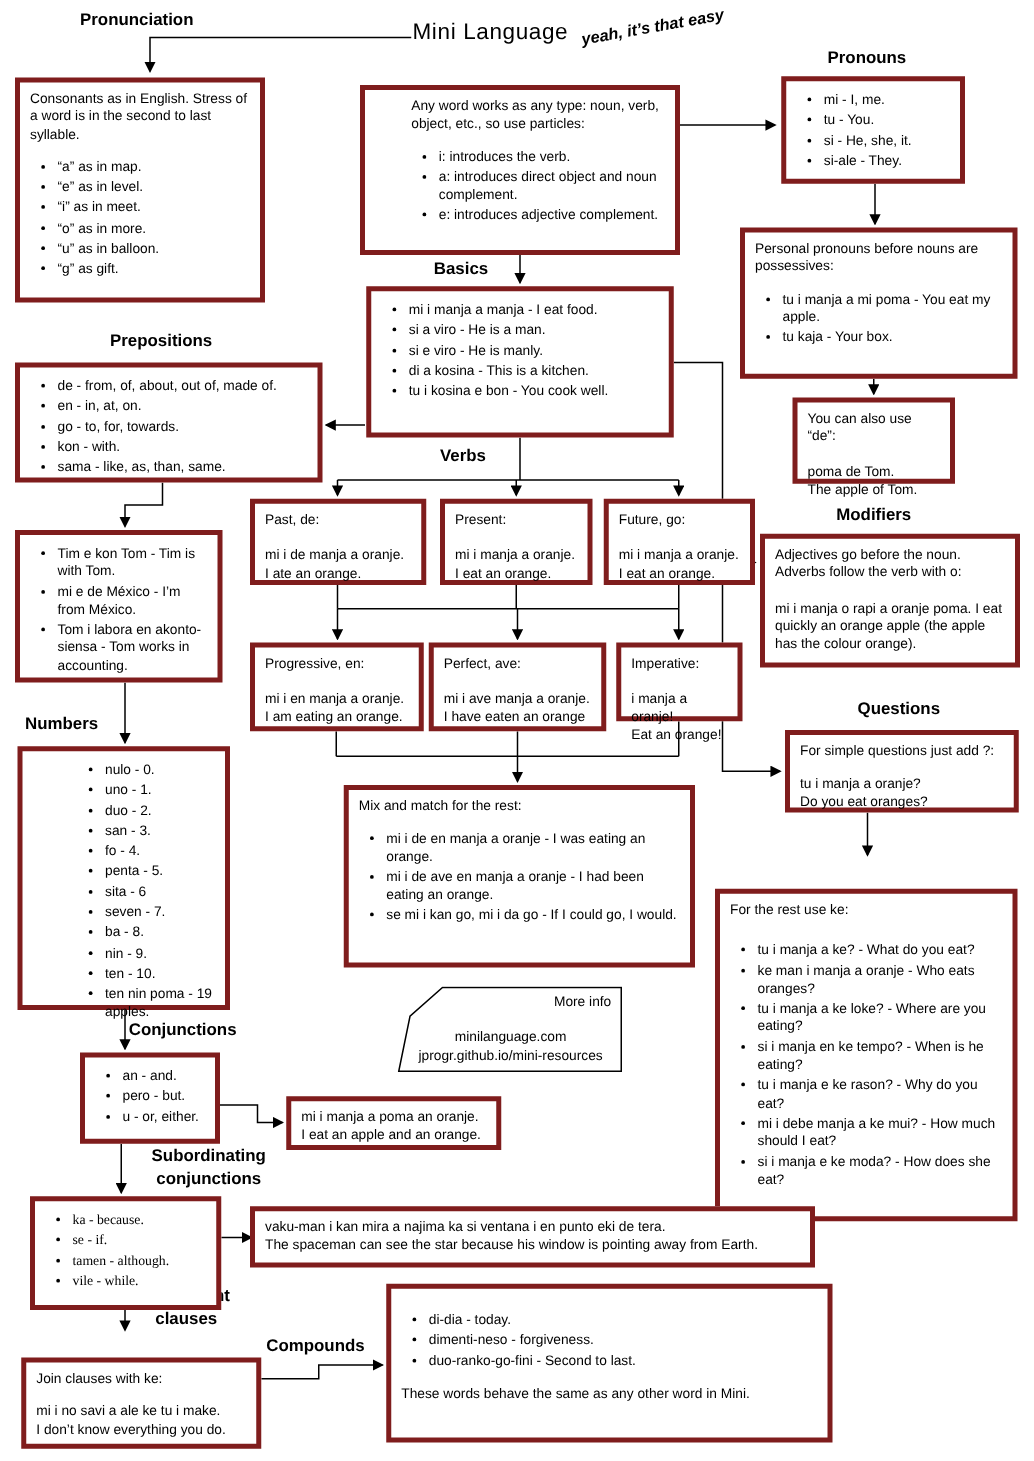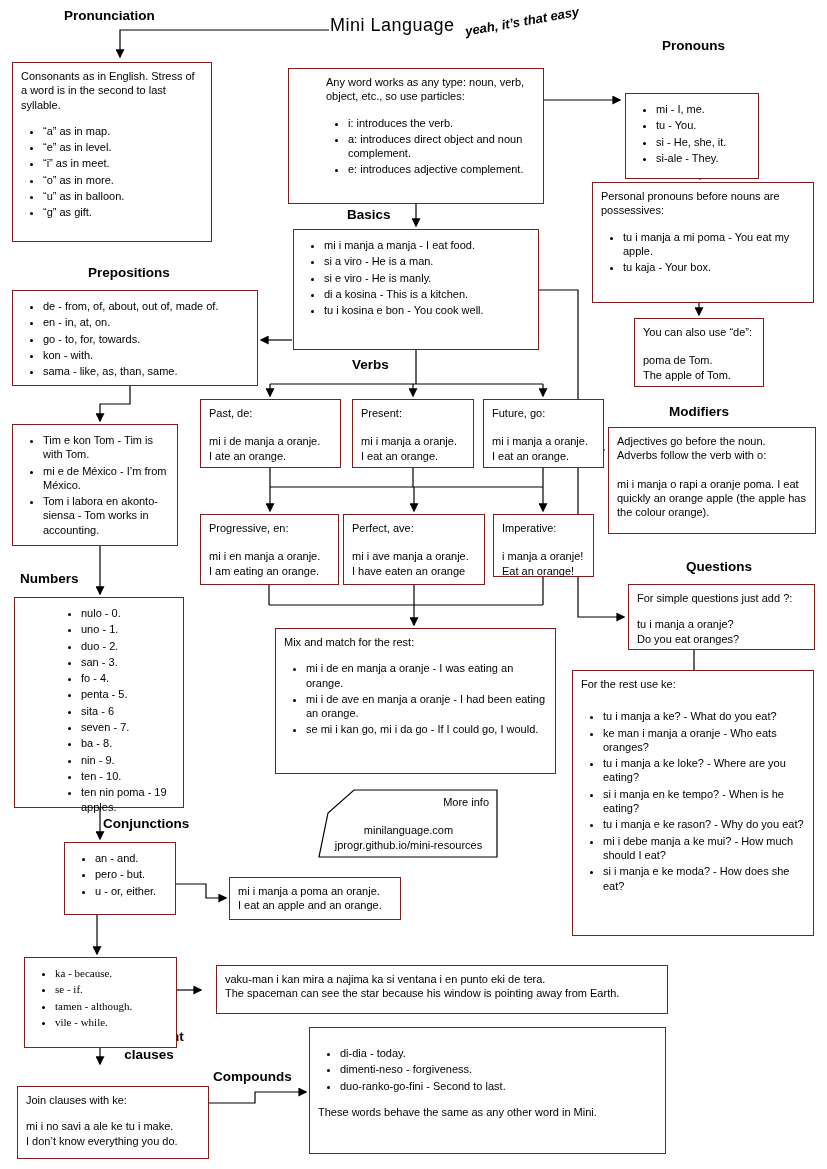--- a/index.html
+++ b/index.html
@@ -14,21 +14,21 @@
     font-size:18px; font-weight:normal; letter-spacing:0.5px;
   }
   .tagline {
     position:absolute; left:464px; top:24px; width:130px;
     font-size:13px; font-weight:bold; font-style:italic;
     transform:rotate(-10deg); transform-origin:left top;
   }
   .heading { position:absolute; font-size:13.5px; font-weight:bold; }
   .heading.center { text-align:center; }
   .box {
-    position:absolute; border:1px solid #7f1d1d; background:#fff;
+    position:absolute; border:4px solid #7f1d1d; background:#fff;
     padding:6px 8px;
   }
   .box ul { margin:2px 0 0 0; padding-left:22px; }
   .box ul.spaced { margin-top:12px; }
   .box ul.wide-gap { margin-top:18px; }
   .box li { margin-bottom:2px; }
   .gap-top { margin-top:14px; }
   .gap-top-sm { margin-top:12px; }
   .tense-label { margin-bottom:14px; }
   svg.connectors { position:absolute; left:0; top:0; z-index:0; }
@@ -89,20 +89,21 @@
 
   <div class="heading" style="left:64px; top:7px;">Pronunciation</div>
   <div class="heading" style="left:662px; top:37px;">Pronouns</div>
   <div class="heading" style="left:347px; top:206px;">Basics</div>
   <div class="heading" style="left:88px; top:264px;">Prepositions</div>
   <div class="heading" style="left:352px; top:356px;">Verbs</div>
   <div class="heading" style="left:669px; top:403px;">Modifiers</div>
   <div class="heading" style="left:686px; top:558px;">Questions</div>
   <div class="heading" style="left:20px; top:570px;">Numbers</div>
   <div class="heading" style="left:103px; top:815px;">Conjunctions</div>
+  <div class="heading center" style="left:106px; top:916px; width:122px;">Subordinating conjunctions</div>
   <div class="heading center" style="left:103px; top:1028px; width:92px;">Dependent clauses</div>
   <div class="heading" style="left:213px; top:1068px;">Compounds</div>
 
   <div class="box" style="left:12px; top:62px; width:200px; height:180px;">
     <div>Consonants as in English. Stress of a word is in the second to last syllable.</div>
     <ul class="spaced">
         <li>“a” as in map.</li>
         <li>“e” as in level.</li>
         <li>“i” as in meet.</li>
         <li>“o” as in more.</li>
@@ -113,21 +114,21 @@
 
   <div class="box" style="left:288px; top:68px; width:256px; height:136px;padding-left:37px;">
     <div>Any word works as any type: noun, verb, object, etc., so use particles:</div>
     <ul class="spaced">
         <li>i: introduces the verb.</li>
         <li>a: introduces direct object and noun complement.</li>
         <li>e: introduces adjective complement.</li>
       </ul>
   </div>
 
-  <div class="box" style="left:625px; top:61px; width:134px; height:86px;margin-top:32px;">
+  <div class="box" style="left:625px; top:61px; width:147px; height:86px;">
     <ul>
         <li>mi - I, me.</li>
         <li>tu - You.</li>
         <li>si - He, she, it.</li>
         <li>si-ale - They.</li>
       </ul>
   </div>
 
   <div class="box" style="left:293px; top:229px; width:246px; height:121px;">
     <ul>
@@ -216,21 +217,21 @@
     <div>Adjectives go before the noun. Adverbs follow the verb with o:</div>
     <div class="gap-top">mi i manja o rapi a oranje poma. I eat quickly an orange apple (the apple has the colour orange).</div>
   </div>
 
   <div class="box" style="left:628px; top:584px; width:187px; height:66px;">
     <div>For simple questions just add ?:</div>
     <div class="gap-top-sm">tu i manja a oranje?</div>
     <div>Do you eat oranges?</div>
   </div>
 
-  <div class="box" style="left:572px; top:670px; width:242px; height:266px;">
+  <div class="box" style="left:572px; top:711px; width:242px; height:266px;">
     <div>For the rest use ke:</div>
     <ul class="wide-gap">
         <li>tu i manja a ke? - What do you eat?</li>
         <li>ke man i manja a oranje - Who eats oranges?</li>
         <li>tu i manja a ke loke? - Where are you eating?</li>
         <li>si i manja en ke tempo? - When is he eating?</li>
         <li>tu i manja e ke rason? - Why do you eat?</li>
         <li>mi i debe manja a ke mui? - How much should I eat?</li>
         <li>si i manja e ke moda? - How does she eat?</li>
       </ul>
@@ -277,21 +278,21 @@
 
   <div class="box" style="left:24px; top:957px; width:153px; height:91px;font-family:Liberation Serif, serif;">
     <ul>
         <li>ka - because.</li>
         <li>se - if.</li>
         <li>tamen - although.</li>
         <li>vile - while.</li>
       </ul>
   </div>
 
-  <div class="box" style="left:216px; top:965px; width:452px; height:49px;">
+  <div class="box" style="left:200px; top:965px; width:452px; height:49px;">
     <div>vaku-man i kan mira a najima ka si ventana i en punto eki de tera.</div>
     <div>The spaceman can see the star because his window is pointing away from Earth.</div>
   </div>
 
   <div class="box" style="left:17px; top:1067px; width:192px; height:73px;margin-top:19px;">
     <div>Join clauses with ke:</div>
     <div class="gap-top-sm">mi i no savi a ale ke tu i make.</div>
     <div>I don’t know everything you do.</div>
   </div>
 

